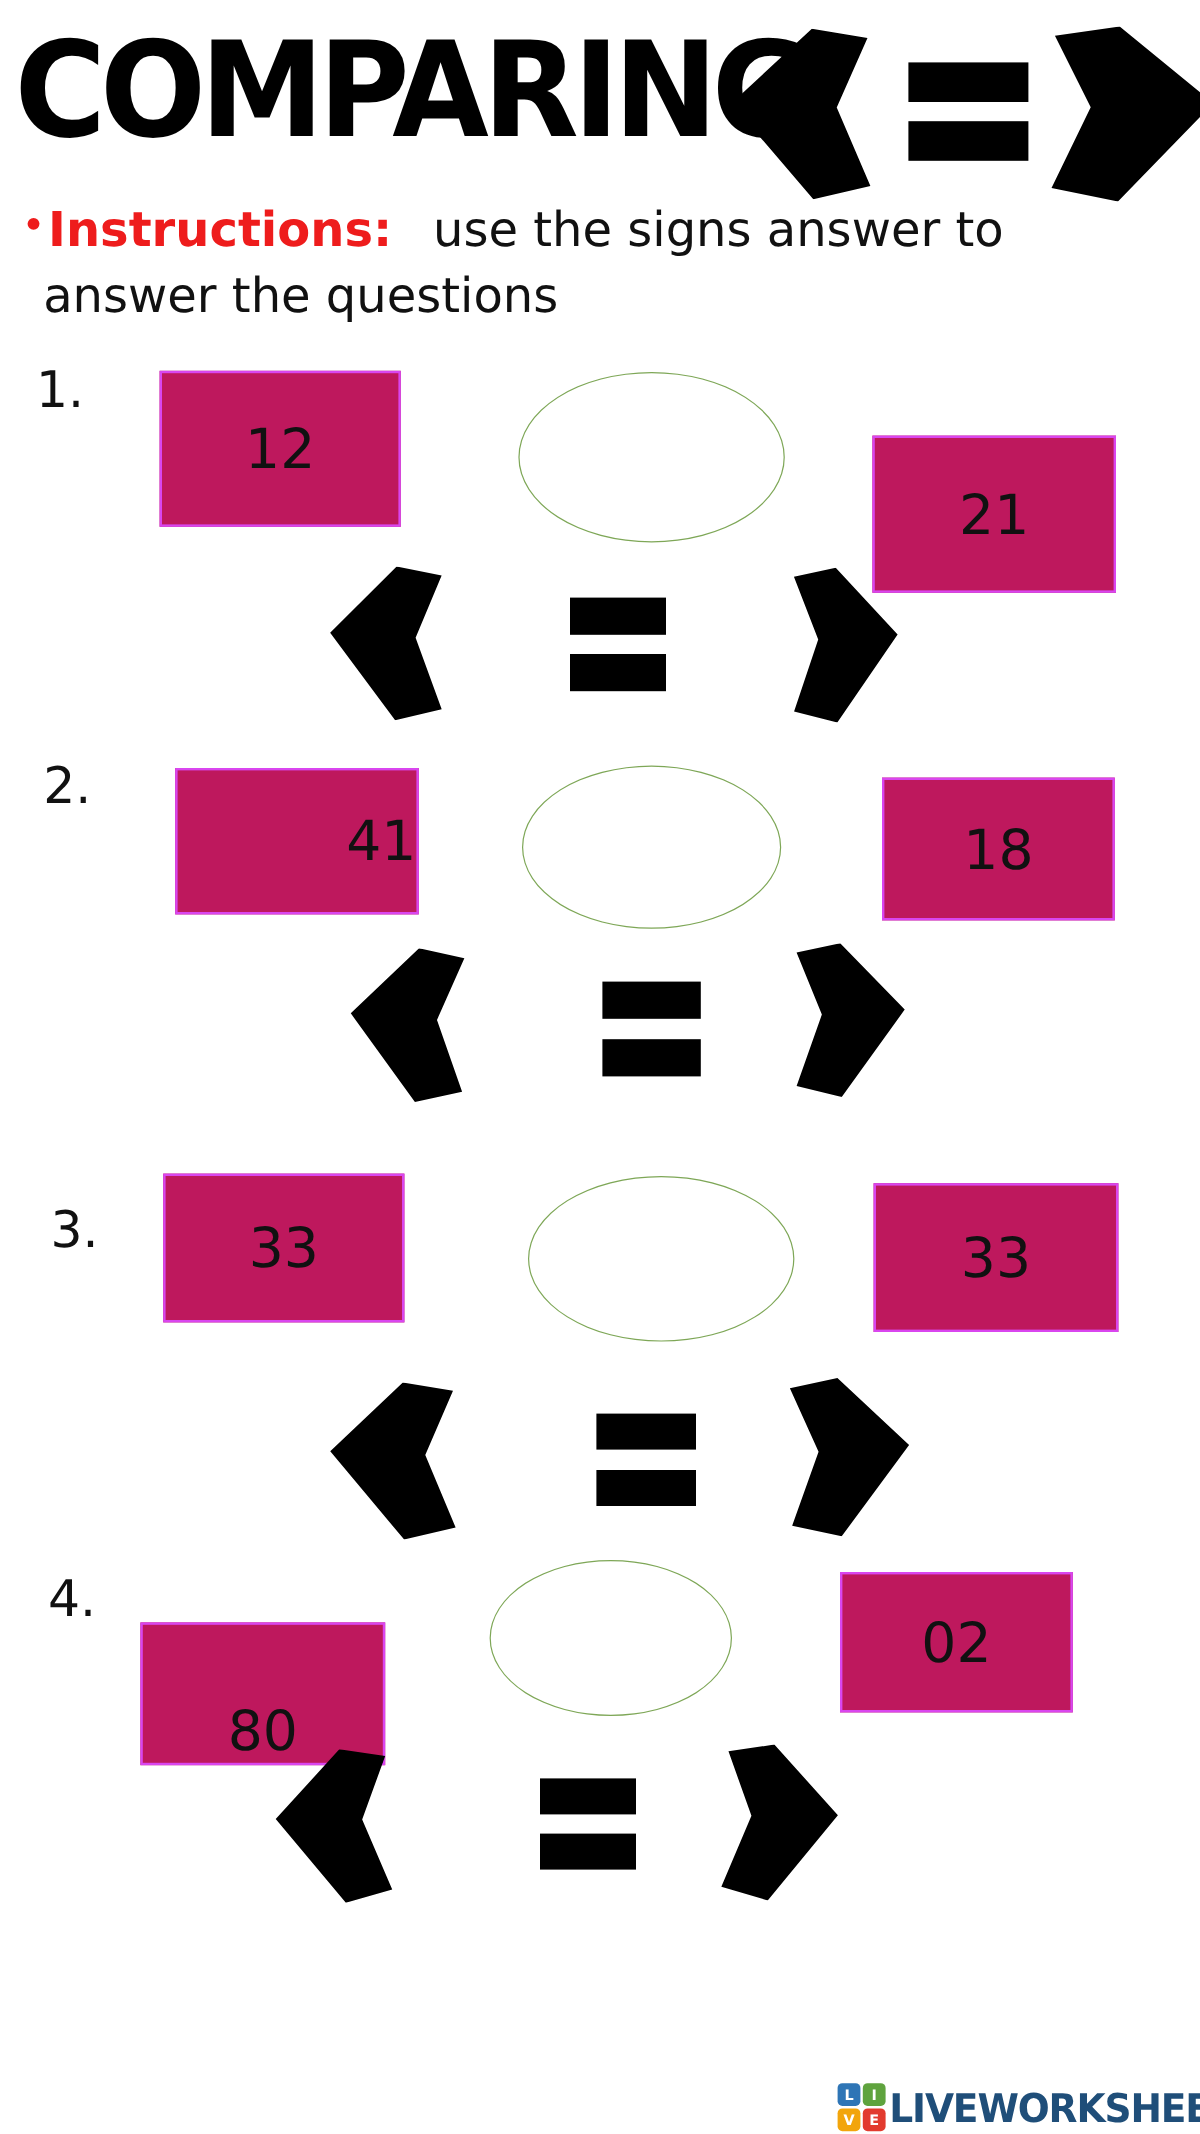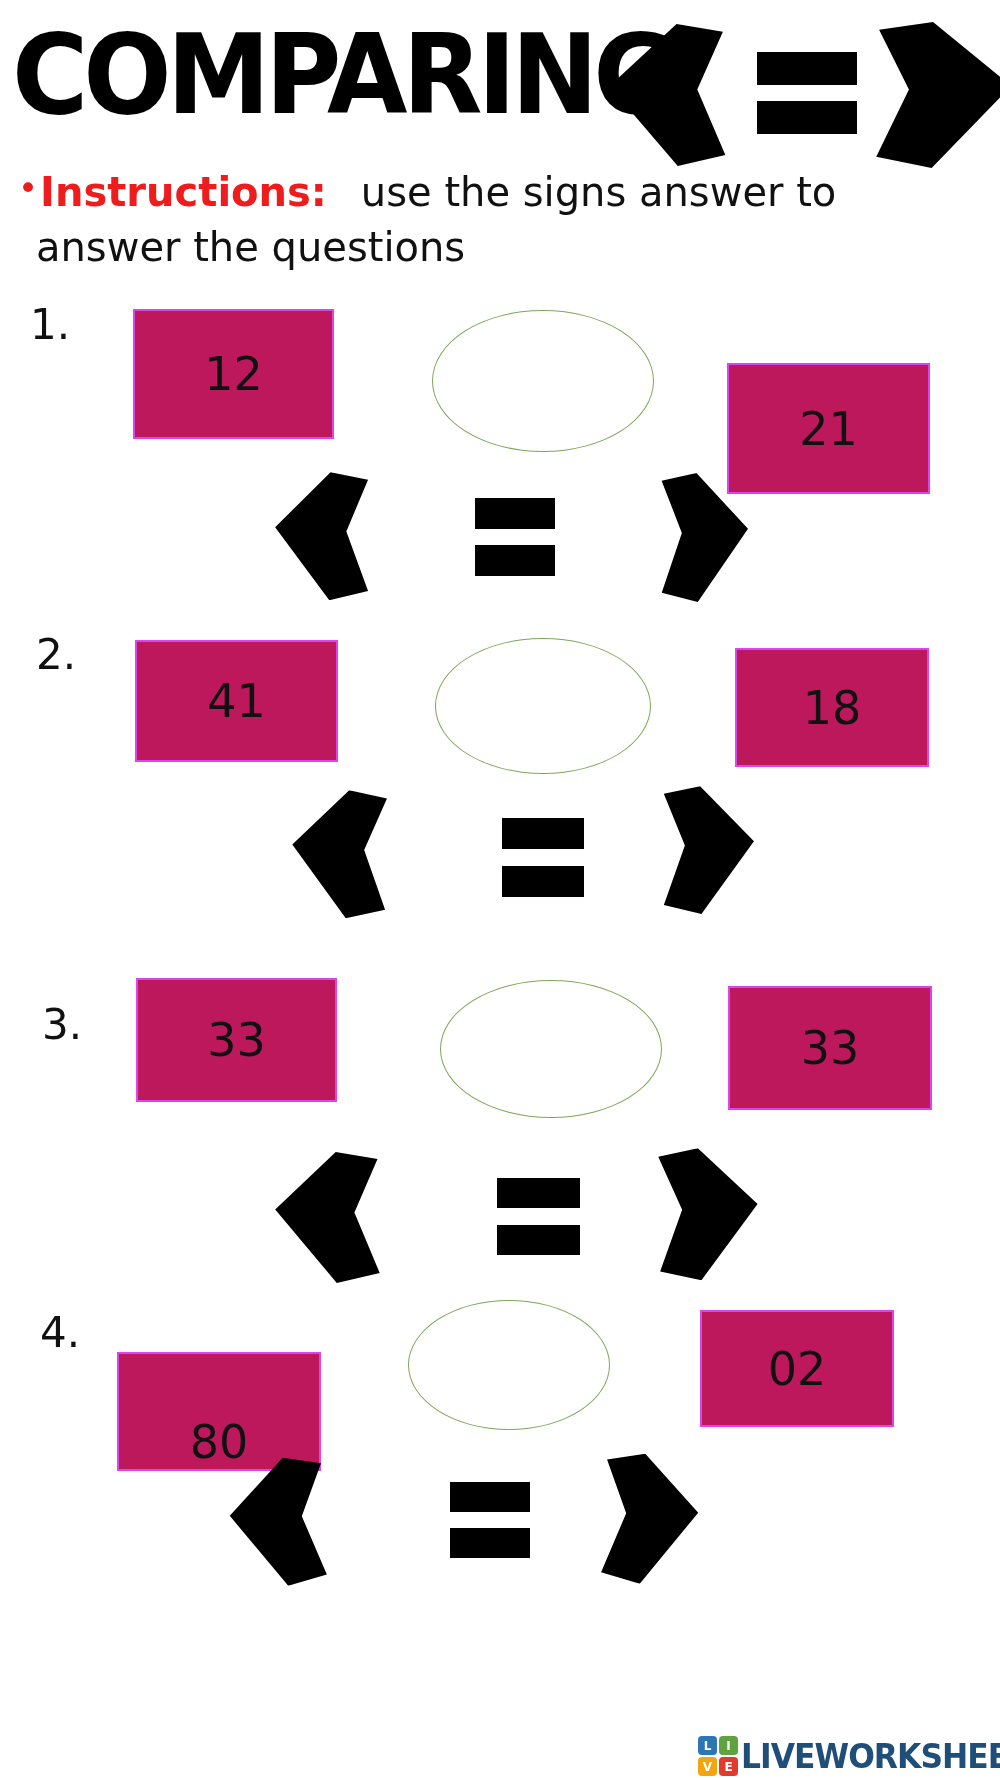--- a/index.html
+++ b/index.html
@@ -96,21 +96,21 @@
 </svg>
 <div class="abs eqwrap" style="left:475px;top:498px;width:80px;height:78px;">
   <div class="eqbar" style="height:31px;"></div>
   <div class="eqbar" style="height:31px;"></div>
 </div>
 <svg class="abs chev" style="left:658px;top:473px;transform:rotate(-1deg);" width="92" height="129" viewBox="0 0 100 130" preserveAspectRatio="none">
   <polygon points="43,0 5,7 26,60 3,120 42,130 98,57"></polygon>
 </svg>
 
 <div class="abs qnum" style="left:36px;top:630px;">2.</div>
-<div class="abs numbox" style="left:135px;top:640px;width:199px;height:118px;">
+<div class="abs numbox" style="left:146px;top:640px;width:199px;height:118px;justify-content:flex-end;">
   <span>41</span>
 </div>
 <div class="abs oval" style="left:435px;top:638px;width:214px;height:134px;"></div>
 <div class="abs numbox" style="left:735px;top:648px;width:190px;height:115px;">
   <span>18</span>
 </div>
 
 <svg class="abs chev" style="left:290px;top:790px;transform:rotate(2deg);" width="100" height="128" viewBox="0 0 100 130" preserveAspectRatio="none">
   <polygon points="57,0 95,7 74,60 97,120 58,130 2,57"></polygon>
 </svg>

